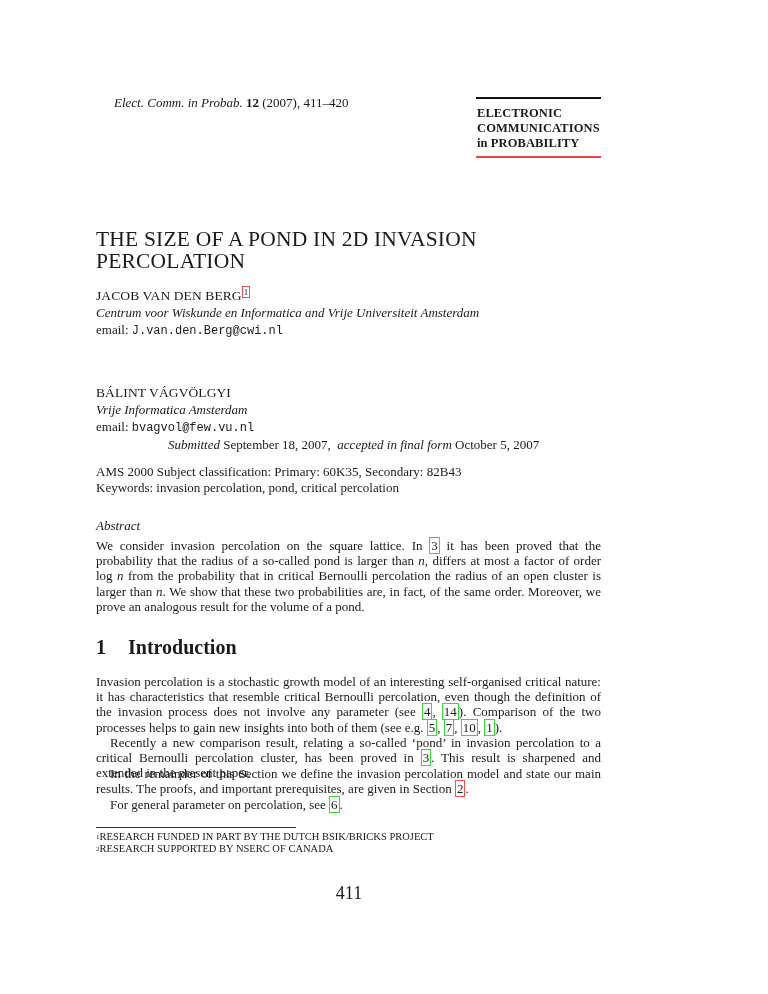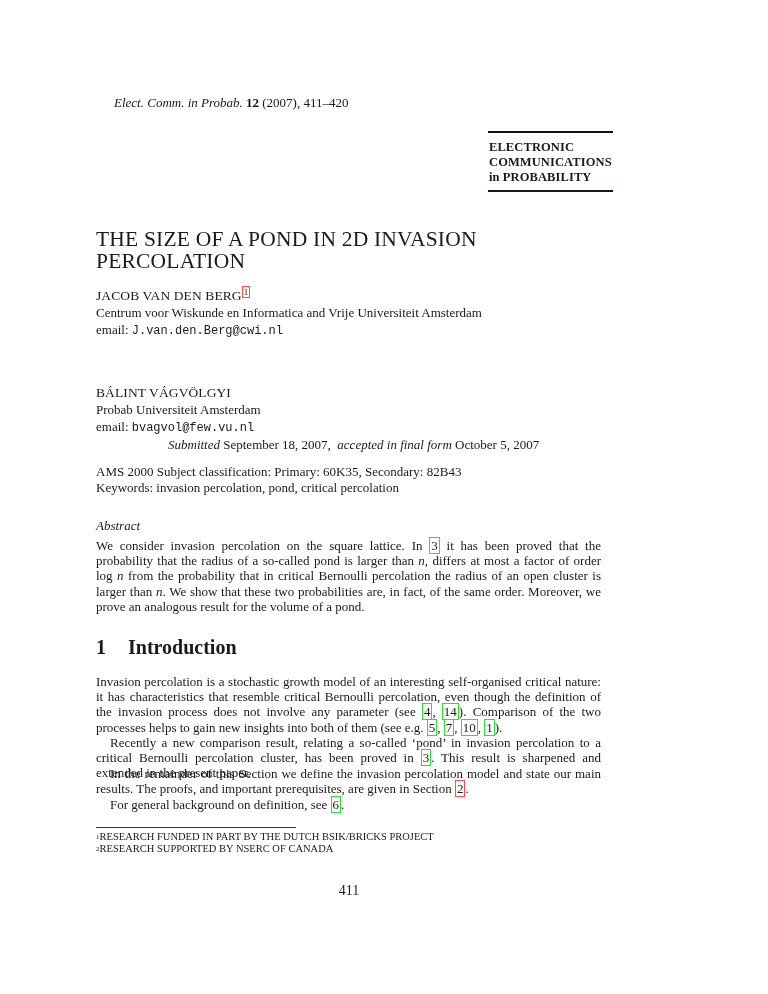--- a/index.html
+++ b/index.html
@@ -5,29 +5,29 @@
   html, body { margin: 0; padding: 0; background: #ffffff; }
   body { width: 768px; height: 994px; position: relative; overflow: hidden;
          font-family: "Liberation Serif", "DejaVu Serif", serif; color: #1a1a1a; }
   .page { position: absolute; left: 0; top: 0; width: 622px; height: 994px; }
   .abs { position: absolute; }
 
   .journal-cite { left: 114px; top: 95px; font-size: 13px; font-style: italic; white-space: nowrap; }
   .journal-cite .bold { font-weight: bold; font-style: normal; }
   .journal-cite .up { font-style: normal; }
 
-  .journal-box { left: 488px; top: 97px; width: 124px; border-top: 2px solid #111; border-bottom: 2px solid #0f172a;
-                 padding: 7px 0 5px 1px; margin-top: 34px; }
+  .journal-box { left: 476px; top: 97px; width: 124px; border-top: 2px solid #111; border-bottom: 2px solid #ef4444;
+                 padding: 7px 0 5px 1px; }
   .journal-box div { font-weight: bold; font-size: 12.5px; line-height: 15px; letter-spacing: 0.1px; white-space: nowrap; }
 
   .title { left: 96px; top: 228px; width: 520px; font-weight: normal; font-size: 21.5px; line-height: 22px; letter-spacing: 0.2px; }
 
   .author-block { left: 96px; width: 540px; }
   .author-name { font-size: 13.5px; line-height: 17px; white-space: nowrap; letter-spacing: 0.1px; }
-  .affil { font-size: 13px; line-height: 17px; white-space: nowrap; }
+  .affil { font-size: 13px; font-style: italic; line-height: 17px; white-space: nowrap; }
   .email { font-size: 13px; line-height: 17px; white-space: nowrap; }
   .email .mono { font-family: "Liberation Mono", "DejaVu Sans Mono", monospace; font-size: 12px; }
 
   .fnref { display: inline-block; border: 1px solid #ff4d4d; font-size: 9px; line-height: 10px; padding: 0 1px;
            vertical-align: top; margin-top: -1px; color: #1a1a1a; }
   .cite { border: 1px solid #33dd33; padding: 0 1px; color: #1a1a1a; }
   .secref { border: 1px solid #ff4d4d; padding: 0 1px; color: #1a1a1a; }
 
   .submitted { left: 168px; top: 437px; font-size: 13px; white-space: nowrap; }
   .submitted i { font-style: italic; }
@@ -40,21 +40,21 @@
 
   .section-head { left: 96px; top: 636px; font-size: 20px; font-weight: bold; white-space: nowrap; }
   .section-head .num { display: inline-block; width: 32px; }
 
   .indent { text-indent: 14px; }
 
   .fn-rule { left: 96px; top: 827px; width: 200px; height: 0; border-top: 1px solid #333; }
   .footnotes { left: 96px; top: 831px; font-size: 10.5px; line-height: 12px; white-space: nowrap; }
   .footnotes sup { font-size: 7px; vertical-align: top; }
 
-  .page-number { left: 0; width: 698px; top: 883px; text-align: center; font-size: 14px; }
+  .page-number { left: 0; width: 698px; top: 883px; text-align: center; font-size: 18px; }
 </style>
 </head>
 <body>
 
 <div class="page">
 
   <div class="abs journal-cite">
     <span>Elect. Comm. in Probab.</span>
     <span class="bold">12</span>
     <span class="up">(2007),</span>
@@ -71,21 +71,21 @@
 
   <div class="abs author-block" style="top:276px;margin-top:11px;">
     <div class="author-name"><span>JACOB VAN DEN BERG</span><a class="fnref">1</a></div>
     <div class="affil">Centrum voor Wiskunde en Informatica and Vrije Universiteit Amsterdam</div>
     <div class="email"><span>email:</span> <span class="mono">J.van.den.Berg@cwi.nl</span></div>
   </div>
 
 
   <div class="abs author-block" style="top:384px;">
     <div class="author-name">BÁLINT VÁGVÖLGYI</div>
-    <div class="affil">Probab Universiteit Amsterdam</div>
+    <div class="affil">Vrije Informatica Amsterdam</div>
     <div class="email"><span>email:</span> <span class="mono">bvagvol@few.vu.nl</span></div>
   </div>
 
   <div class="abs submitted">
     <i>Submitted</i>
     <span>September 18, 2007,</span>
     &nbsp;<i>accepted in final form</i>
     <span>October 5, 2007</span>
   </div>
 
@@ -100,21 +100,21 @@
   <div class="abs section-head">
     <span class="num">1</span><span>Introduction</span>
   </div>
 
   <div class="abs para" style="top:674px;"><span>Invasion percolation is a stochastic growth model of an interesting self-organised critical nature: it has characteristics that resemble critical Bernoulli percolation, even though the definition of the invasion process does not involve any parameter (see </span><a class="cite">4</a><span>, </span><a class="cite">14</a><span>). Comparison of the two processes helps to gain new insights into both of them (see e.g. </span><a class="cite">5</a><span>, </span><a class="cite">7</a><span>, </span><a class="cite">10</a><span>, </span><a class="cite">1</a><span>).</span></div>
 
   <div class="abs para indent" style="top:735px;"><span>Recently a new comparison result, relating a so-called ‘pond’ in invasion percolation to a critical Bernoulli percolation cluster, has been proved in </span><a class="cite">3</a><span>. This result is sharpened and extended in the present paper.</span></div>
 
   <div class="abs para indent" style="top:766px;"><span>In the remainder of this Section we define the invasion percolation model and state our main results. The proofs, and important prerequisites, are given in Section </span><a class="secref">2</a><span>.</span></div>
 
-  <div class="abs para indent" style="top:797px;"><span>For general background on definition, see </span><a class="cite">6</a><span>.</span></div>
+  <div class="abs para indent" style="top:797px;"><span>For general parameter on percolation, see </span><a class="cite">6</a><span>.</span></div>
 
   <div class="abs fn-rule"></div>
   <div class="abs footnotes">
     <div><sup>1</sup><span>RESEARCH FUNDED IN PART BY THE DUTCH BSIK/BRICKS PROJECT</span></div>
     <div><sup>2</sup><span>RESEARCH SUPPORTED BY NSERC OF CANADA</span></div>
   </div>
 
   <div class="abs page-number">411</div>
 </div>
 

